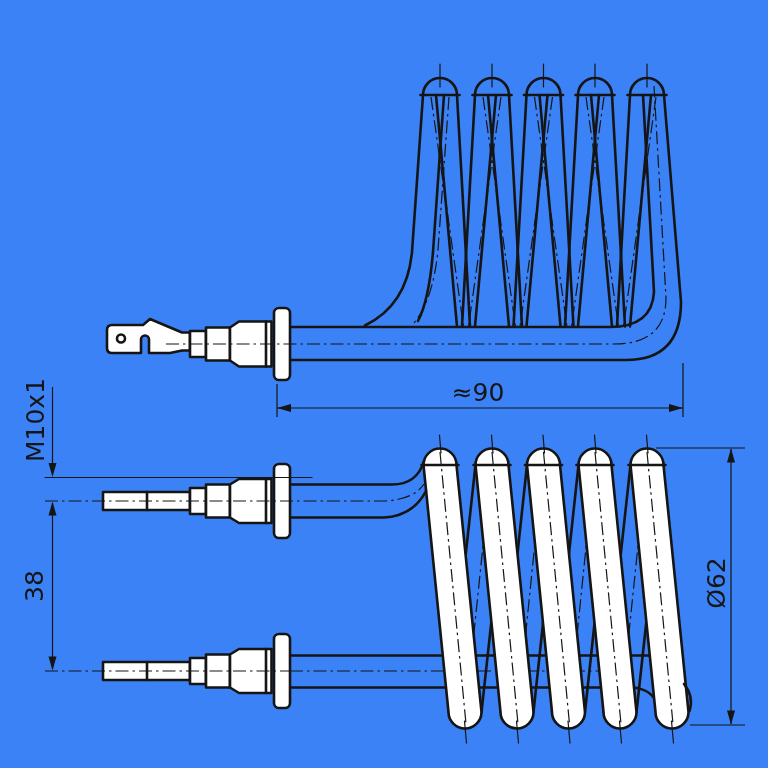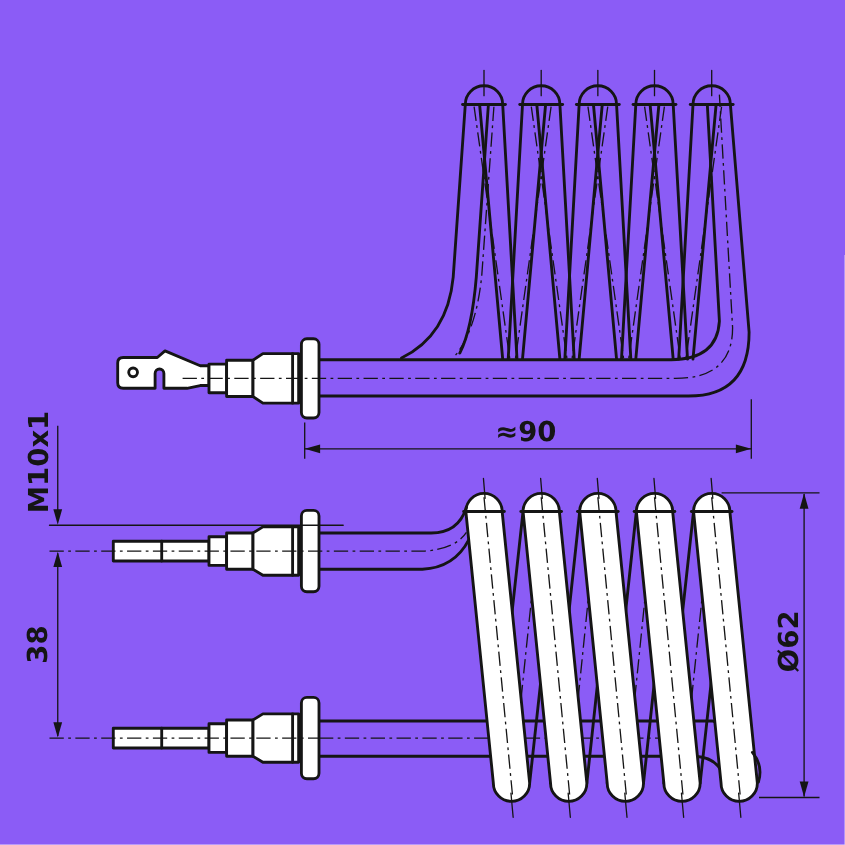--- a/index.html
+++ b/index.html
@@ -1,16 +1,16 @@
 <!DOCTYPE html>
 <html><head>
 <meta charset="utf-8">
 <style>
   html,body{margin:0;padding:0;background:#ffffff;}
-  .stage{width:768px;height:768px;background:#8b5cf6;position:relative;font-family:"DejaVu Sans",sans-serif;font-weight:bold;}
+  .stage{width:768px;height:768px;background:#3b82f6;position:relative;font-family:"DejaVu Sans",sans-serif;}
   svg{display:block;}
   .k{fill:none;stroke:#151515;stroke-width:2.6;stroke-linecap:round;stroke-linejoin:round;}
   .w{fill:#ffffff;stroke:#151515;stroke-width:2.6;stroke-linejoin:round;}
   .wf{fill:#ffffff;stroke:#151515;stroke-width:2.6;stroke-linejoin:round;}
   .t{fill:none;stroke:#151515;stroke-width:1.2;stroke-linecap:round;}
   .cl{fill:none;stroke:#151515;stroke-width:1.2;stroke-linecap:butt;stroke-dasharray:13 4 2.5 4;}
   .dim{fill:none;stroke:#151515;stroke-width:1.2;}
   .arr{fill:#151515;stroke:none;}
   text.lbl{fill:#151515;font-family:"DejaVu Sans",sans-serif;font-size:25px;}
 </style>

